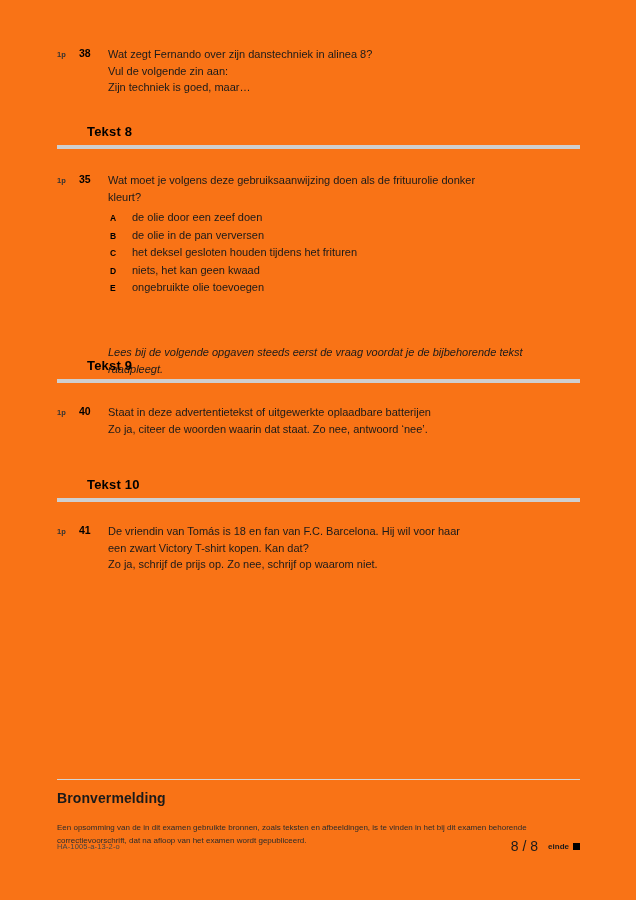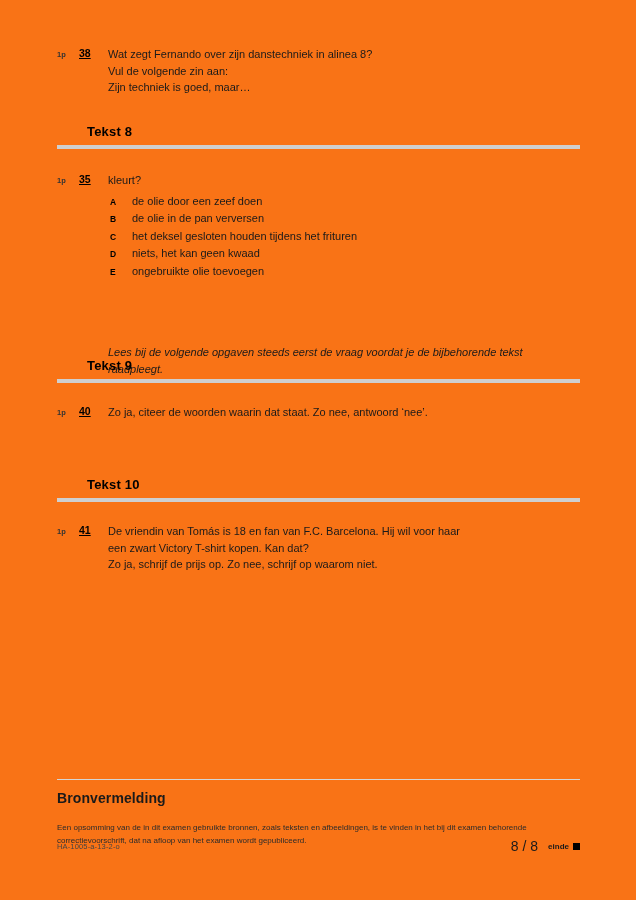--- a/index.html
+++ b/index.html
@@ -37,21 +37,20 @@
     padding-top: 4px;
     letter-spacing: 0.1px;
   }
   .qnum {
     width: 29px;
     flex: 0 0 29px;
     font-size: 10.5px;
     font-weight: 700;
     color: #000000;
     padding-top: 1px;
-    text-decoration: underline;
   }
   .qbody {
     flex: 1 1 auto;
     font-size: 11px;
     line-height: 16.5px;
     color: #1a1a1a;
   }
   .qbody .line { display: block; }
 
   
@@ -191,20 +190,21 @@
   <div class="section" style="top:124px;">
     <div class="section-title">Tekst 8</div>
     <div class="section-rule"></div>
   </div>
 
   <div class="qblock" style="top:172px;">
     <div class="qrow">
       <div class="points">1p</div>
       <div class="qnum">35</div>
       <div class="qbody">
+        <span class="line">Wat moet je volgens deze gebruiksaanwijzing doen als de frituurolie donker</span>
         <span class="line">kleurt?</span>
 
         <div class="options">
           <div class="opt">
             <span class="opt-letter">A</span>
             <span class="opt-text">de olie door een zeef doen</span>
           </div>
           <div class="opt">
             <span class="opt-letter">B</span>
             <span class="opt-text">de olie in de pan verversen</span>
@@ -234,20 +234,21 @@
   <div class="section" style="top:358px;">
     <div class="section-title">Tekst 9</div>
     <div class="section-rule"></div>
   </div>
 
   <div class="qblock" style="top:404px;">
     <div class="qrow">
       <div class="points">1p</div>
       <div class="qnum">40</div>
       <div class="qbody">
+        <span class="line">Staat in deze advertentietekst of uitgewerkte oplaadbare batterijen</span>
         <span class="line">Zo ja, citeer de woorden waarin dat staat. Zo nee, antwoord ‘nee’.</span>
       </div>
     </div>
   </div>
 
   <div class="section" style="top:477px;">
     <div class="section-title">Tekst 10</div>
     <div class="section-rule"></div>
   </div>
 

